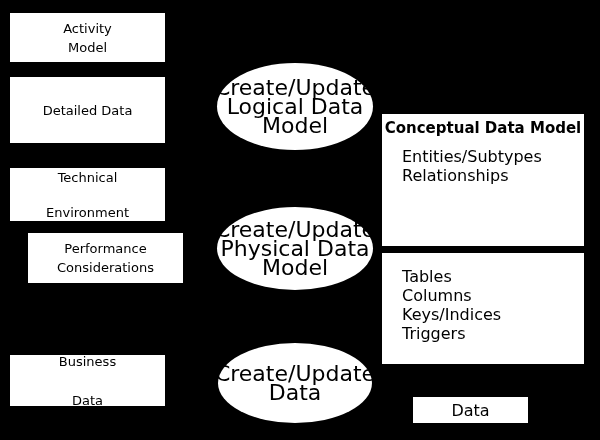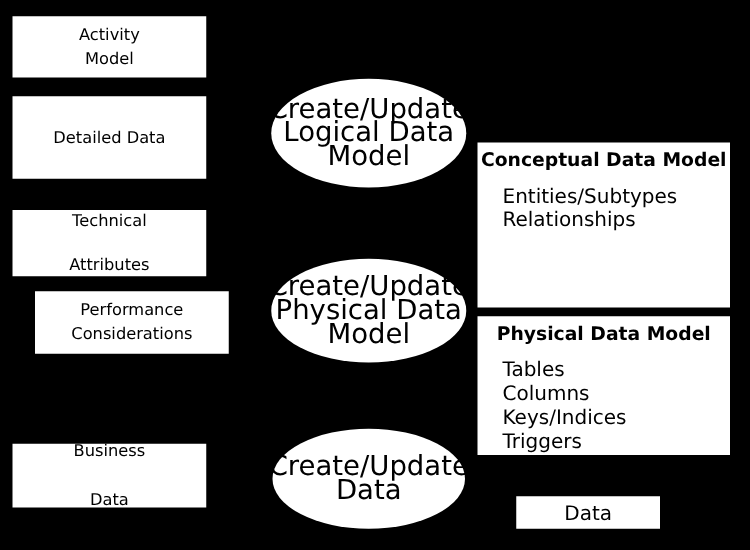--- a/index.html
+++ b/index.html
@@ -89,21 +89,21 @@
     <span class="label-line">Activity</span>
     <span class="label-line">Model</span>
   </div>
 
   <div class="shape rect-box box-detailed">
     <span class="label-line">Detailed Data</span>
   </div>
 
   <div class="shape rect-box box-technical">
     <span class="label-line">Technical</span>
-    <span class="label-line">Attributes</span>
+    <span class="label-line">Environment</span>
   </div>
 
   <div class="shape rect-box box-performance">
     <span class="label-line">Performance</span>
     <span class="label-line">Considerations</span>
   </div>
 
   <div class="shape rect-box box-business">
     <span class="label-line">Business</span>
     <span class="label-line">Data</span>
@@ -128,21 +128,20 @@
 
   <div class="shape output-box box-conceptual">
     <div class="output-title">Conceptual Data Model</div>
     <div class="output-items">
       <div>Entities/Subtypes</div>
       <div>Relationships</div>
     </div>
   </div>
 
   <div class="shape output-box box-physical-out">
-    <div class="output-title">Physical Data Model</div>
     <div class="output-items">
       <div>Tables</div>
       <div>Columns</div>
       <div>Keys/Indices</div>
       <div>Triggers</div>
     </div>
   </div>
 
   <div class="shape box-data-out">
     <span>Data</span>

